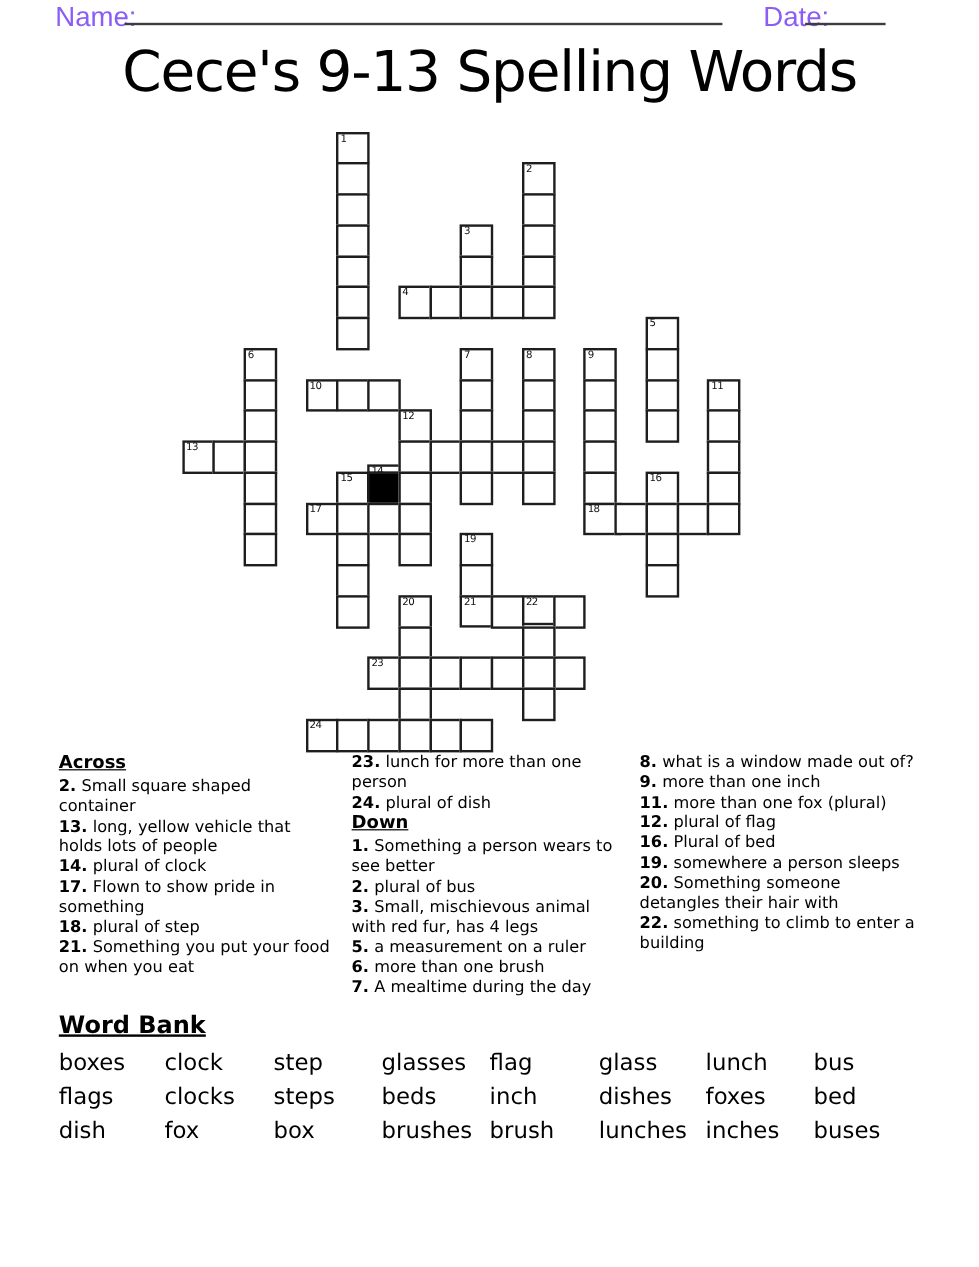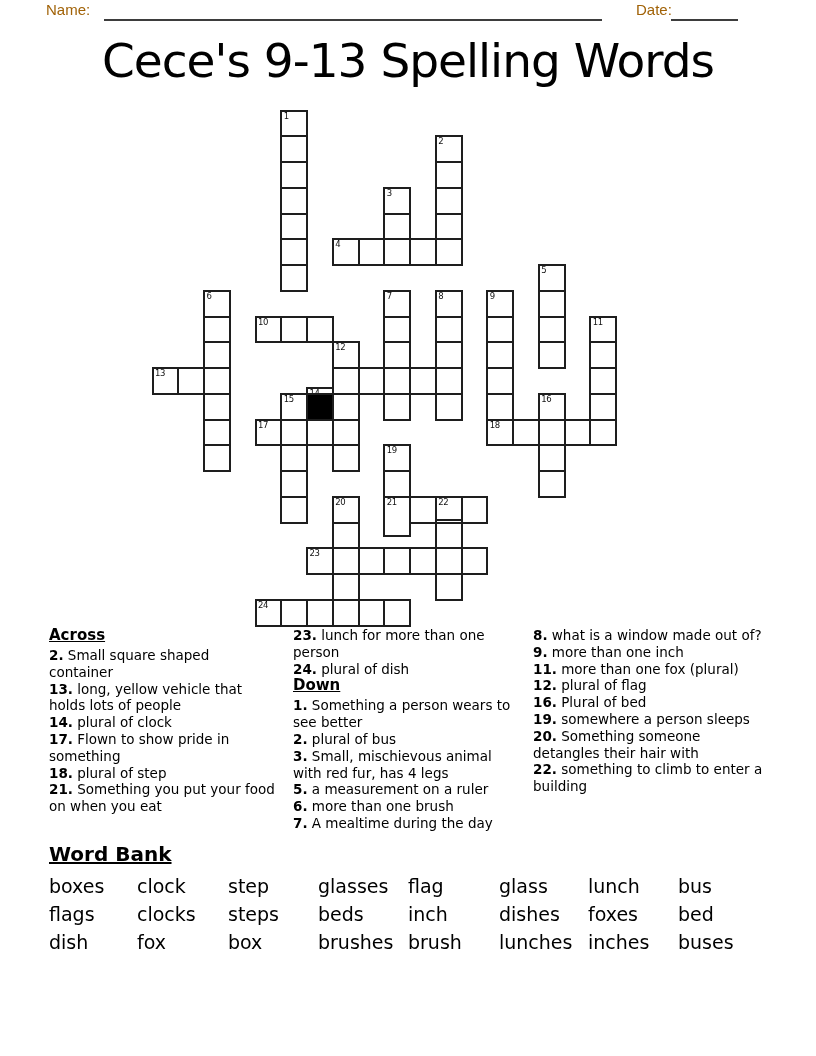--- a/index.html
+++ b/index.html
@@ -3,21 +3,21 @@
 <meta charset="utf-8">
 <style>
   html,body{margin:0;padding:0;}
   body{
     width:816px;height:1056px;background:#ffffff;color:#000;
     font-family:"DejaVu Sans",sans-serif;position:relative;overflow:hidden;
   }
   
   .hdr-label{
     position:absolute;top:1px;font-family:"Liberation Sans",sans-serif;
-    font-size:15px;color:#a16207;
+    font-size:23px;color:#8b5cf6;
   }
   #name-label{left:46px;}
   #date-label{left:636px;}
   .fill-line{position:absolute;top:3px;height:16px;border-bottom:2px solid #3d3d3d;}
   #name-line{left:104px;width:498px;}
   #date-line{left:671px;width:67px;}
   
   #title{
     position:absolute;top:33px;left:0;width:816px;text-align:center;
     font-size:47px;letter-spacing:-1px;font-weight:500;white-space:nowrap;
@@ -178,21 +178,21 @@
         <span class="cellnum">19</span>
       </div>
       <div class="cell" style="left: 386.25px; top: 334.75px; height: 27.75px; width: 27.75px;"></div>
       <div class="cell" style="left: 128.75px; top: 360.5px; height: 27.75px; width: 27.75px;"></div>
       <div class="cell" style="left: 231.75px; top: 360.5px; height: 27.75px; width: 27.75px;"></div>
       <div class="cell" style="left: 386.25px; top: 360.5px; height: 27.75px; width: 27.75px;"></div>
       <div class="cell" style="left: 128.75px; top: 386.25px; height: 27.75px; width: 27.75px;"></div>
       <div class="cell" style="left: 180.25px; top: 386.25px; height: 27.75px; width: 27.75px;">
         <span class="cellnum">20</span>
       </div>
-      <div class="cell" style="left: 231.75px; top: 386.25px; height: 41px; width: 27.75px; text-decoration: underline;">
+      <div class="cell" style="left: 231.75px; top: 386.25px; height: 27px; width: 27.75px; text-decoration: underline;">
         <span class="cellnum">21</span>
       </div>
       <div class="cell" style="left: 257.5px; top: 386.25px; height: 27.75px; width: 27.75px;"></div>
       <div class="cell" style="left: 283.25px; top: 386.25px; height: 25px; width: 27.75px;">
         <span class="cellnum">22</span>
       </div>
       <div class="cell" style="left: 309px; top: 386.25px; height: 27.75px; width: 27.75px;"></div>
       <div class="cell" style="left: 180.25px; top: 412px; height: 27.75px; width: 27.75px;"></div>
       <div class="cell" style="left: 283.25px; top: 412px; height: 27.75px; width: 27.75px;"></div>
       <div class="cell" style="left: 154.5px; top: 437.75px; height: 27.75px; width: 27.75px;">

